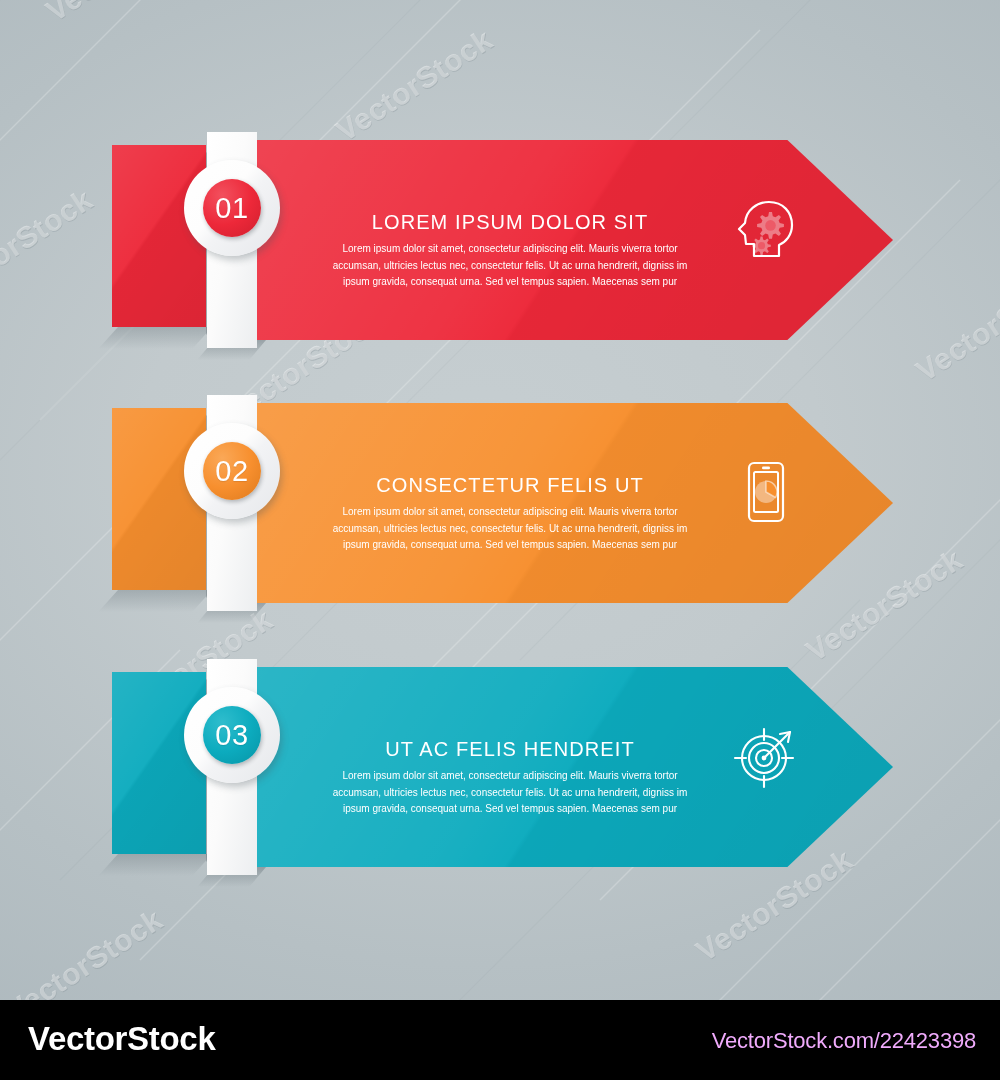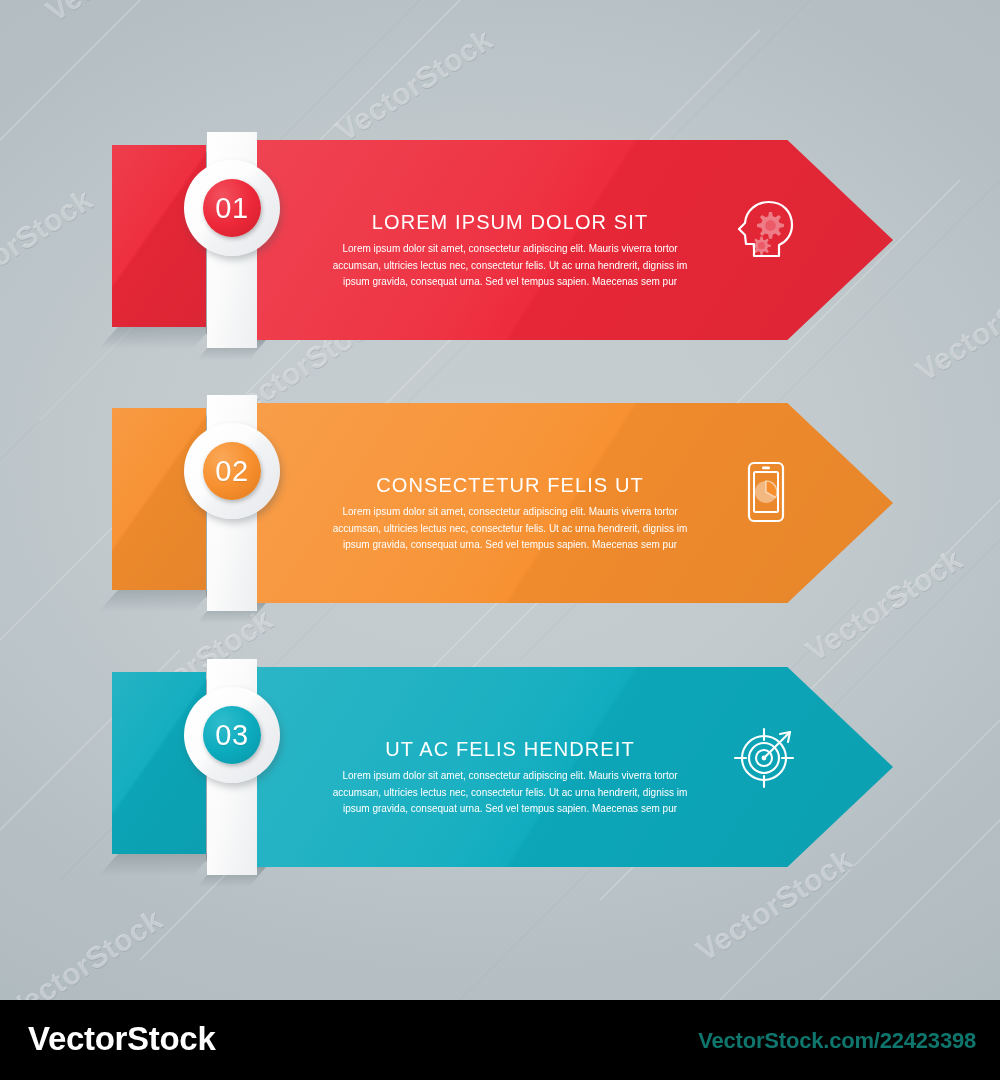--- a/index.html
+++ b/index.html
@@ -266,23 +266,23 @@
     color: #ffffff;
     font-size: 33px;
     font-weight: 700;
     letter-spacing: -0.3px;
     font-family: "Liberation Sans", sans-serif;
   }
   #footer .url {
     position: absolute;
     right: 24px;
     top: 28px;
-    color: #0f766e;
+    color: #f0abfc;
     font-size: 22px;
-    font-weight: 700;
+    font-weight: 400;
     letter-spacing: -0.2px;
     font-family: "Liberation Sans", sans-serif;
   }
 </style>
 </head>
 <body>
 
 <div id="stage">
 
   <div class="bg-canvas"></div>

